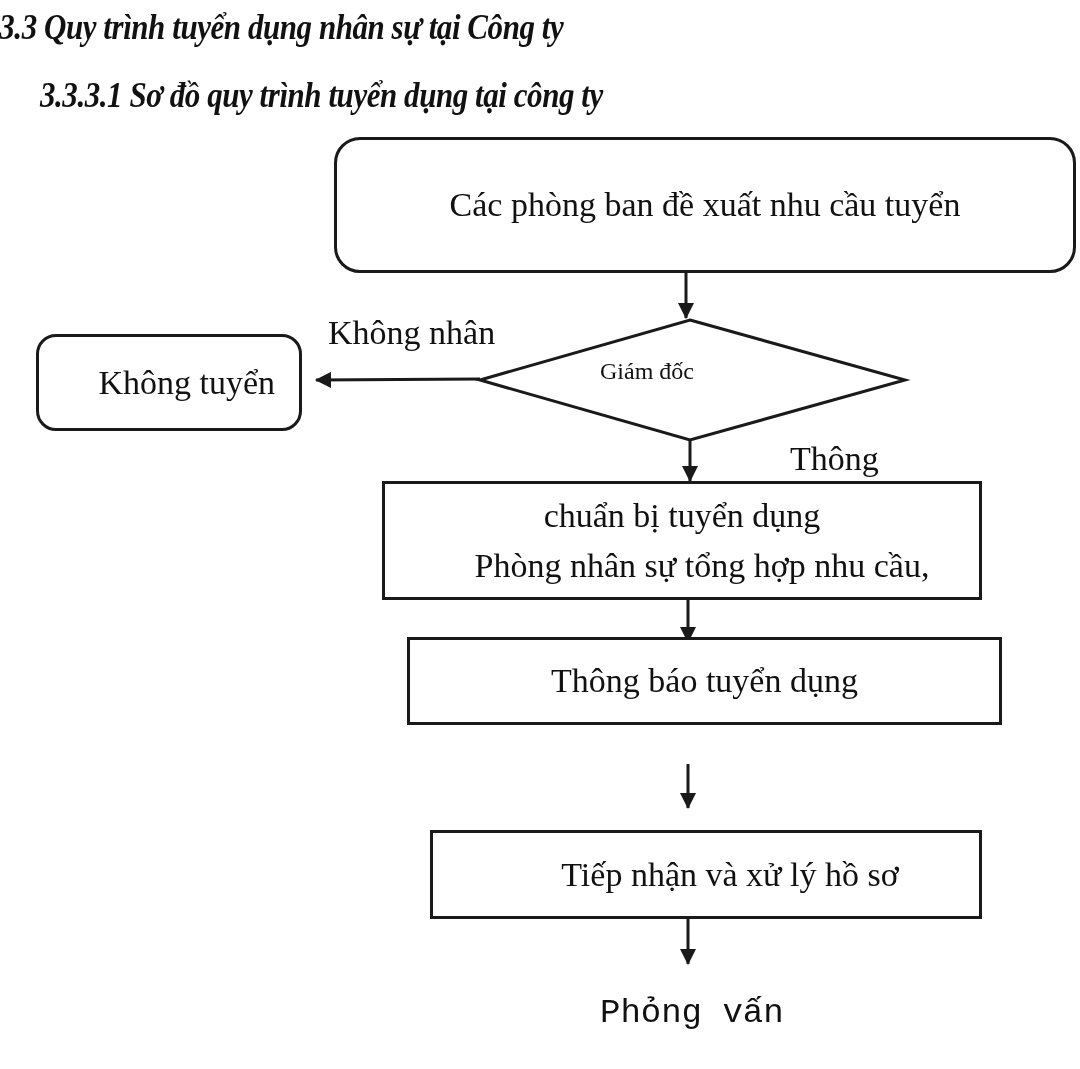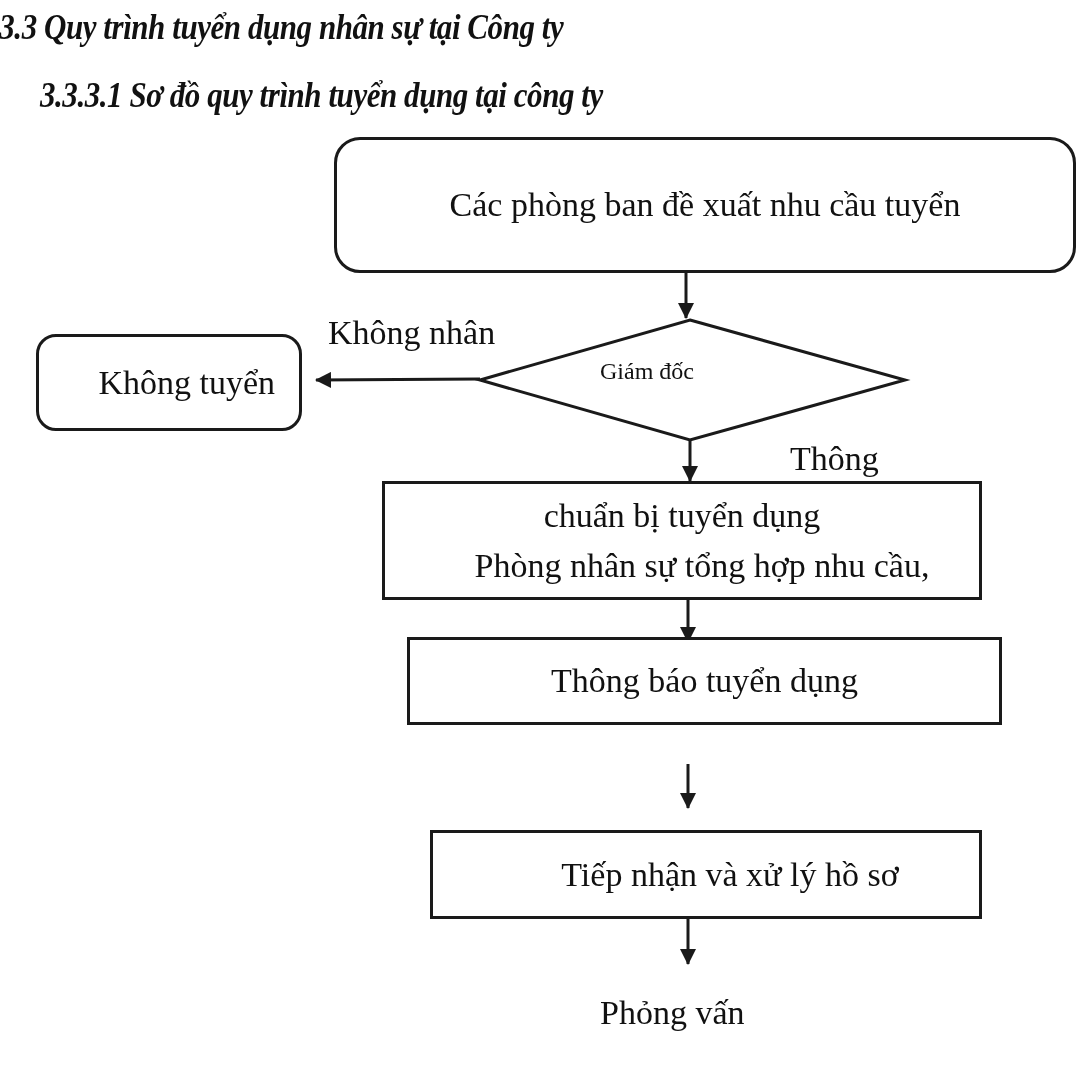--- a/index.html
+++ b/index.html
@@ -67,13 +67,13 @@
 </div>
 
 <div class="box" style="left:387px; top:637px; width:595px; height:88px;margin-left:20px;">
   <span>Thông báo tuyển dụng</span>
 </div>
 
 <div class="box" style="left:430px; top:830px; width:552px; height:89px;padding-left:48px;">
   <span>Tiếp nhận và xử lý hồ sơ</span>
 </div>
 
-<div class="lbl" style="left:600px; top:994px;">Phỏng vấn</div>
+<div class="lbl" style="left:600px; top:994px;font-family:Liberation Mono, monospace;">Phỏng vấn</div>
 
 </body></html>

